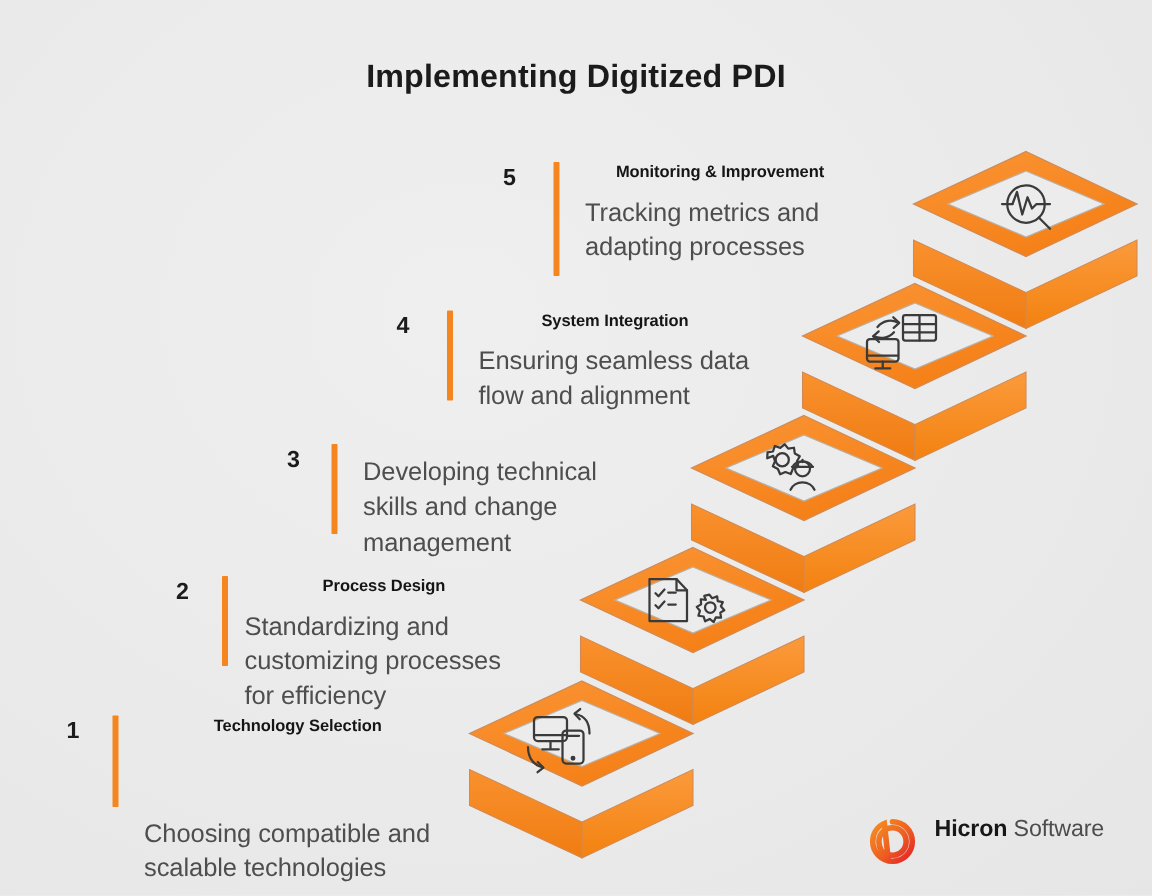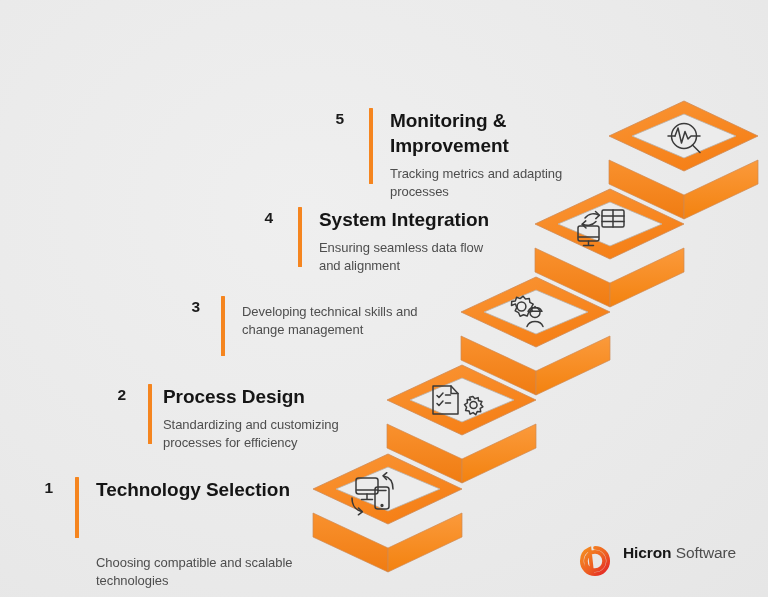--- a/index.html
+++ b/index.html
@@ -65,28 +65,29 @@
     border-radius: 0.5px;
     background: #f5851f;
     align-self: stretch;
   }
   .step-body {
     flex: 0 0 auto;
     display: flex;
     flex-direction: column;
   }
   .step-title {
-    font-size: 19px;
+    font-size: 11px;
     font-weight: bold;
     color: #151515;
     line-height: 1.32;
     letter-spacing: -0.05px;
+    text-align: center;
   }
   .step-desc {
-    font-size: 13px;
+    font-size: 17px;
     color: #4e4e4e;
     line-height: 1.38;
     margin-top: 7px;
     letter-spacing: -0.05px;
   }
 
   
   .logo {
     position: absolute;
     left: 578px;
@@ -102,20 +103,21 @@
     letter-spacing: -0.1px;
   }
   .logo-text .b { font-weight: bold; color: #171717; }
   .logo-text .l { font-weight: normal; color: #4d4d4d; }
 </style>
 </head>
 <body>
 
 <div id="canvas">
 
+  <div class="title">Implementing Digitized PDI</div>
 
   <svg id="stairs" viewBox="0 0 768 597">
     <defs>
       <linearGradient id="topFace" x1="0" y1="0" x2="0.6" y2="1">
         <stop offset="0%" stop-color="#fa9535"></stop>
         <stop offset="100%" stop-color="#f57f16"></stop>
       </linearGradient>
       <linearGradient id="leftFace" x1="0" y1="0" x2="0" y2="1">
         <stop offset="0%" stop-color="#f9912e"></stop>
         <stop offset="100%" stop-color="#f07c12"></stop>

